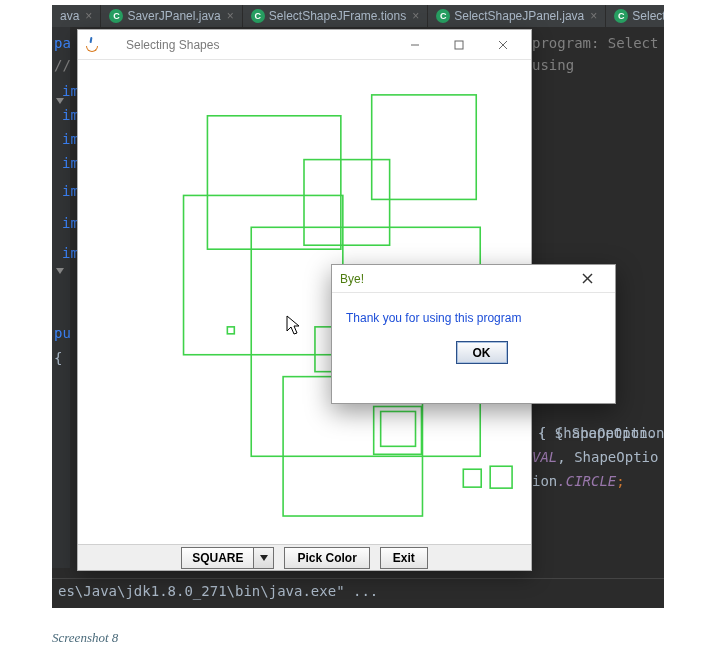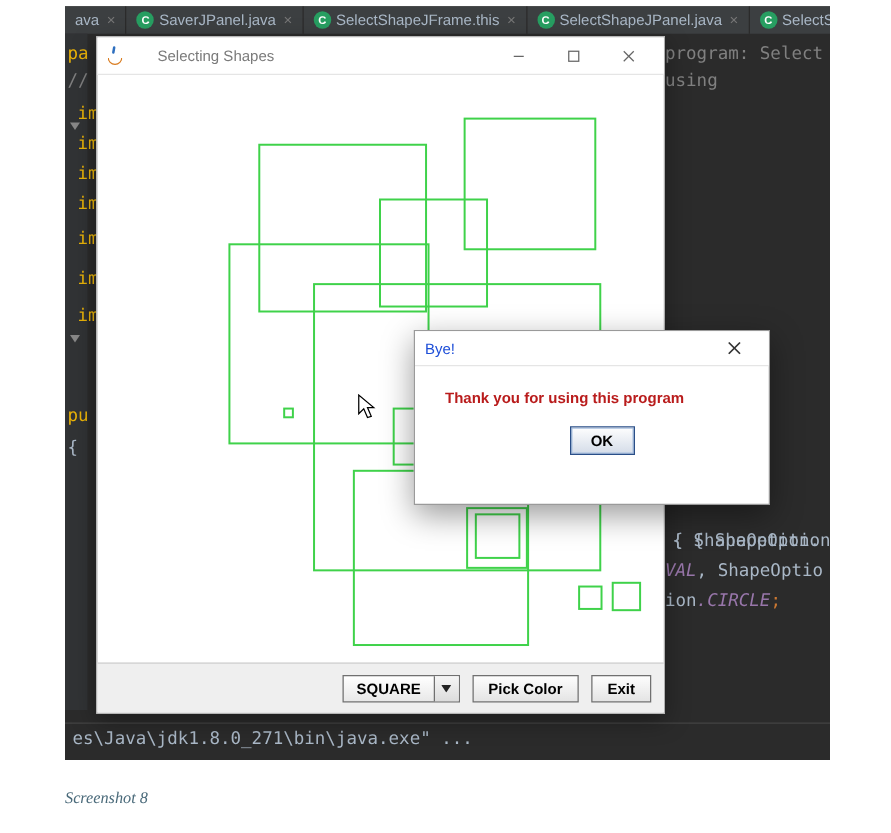--- a/index.html
+++ b/index.html
@@ -51,21 +51,21 @@
   }
   .ide-tab .x { color: #777; margin-left: 2px; }
   
   .code-bg {
     position: absolute;
     font-family: "Consolas", monospace;
     font-size: 14px;
     color: #a9b7c6;
     white-space: pre;
   }
-  .kw { color: #eab308; }
+  .kw { color: #3b82f6; }
   .com { color: #808080; }
   .it { font-style: italic; color: #9876aa;}
   .gutter {
     position: absolute;
     left: 0; top: 22px; width: 18px; bottom: 40px;
     background: #313335;
   }
   .gutter svg { position: absolute; }
   .console {
     position: absolute;
@@ -142,26 +142,26 @@
     position: absolute;
     left: 1px; right: 1px;
     top: 31px;
     bottom: 42px;
     background: #fff;
   }
   .canvas-area svg { width: 100%; height: 100%; }
   .swing-bottom {
     position: absolute;
     left: 0; right: 0; bottom: 0;
-    height: 40px;
+    height: 26px;
     background: #efefef;
     border-top: 1px solid #d0d0d0;
     display: flex;
     align-items: center;
-    justify-content: flex-end;
+    justify-content: center;
     gap: 10px;
     padding: 0 10px;
   }
   .combo {
     display: inline-flex;
     border: 1px solid #707070;
     background: linear-gradient(#fff, #e8e8e8);
     height: 22px;
     font-weight: bold;
     font-size: 12px;
@@ -197,37 +197,36 @@
     background: #ffffff;
     border: 1px solid #9a9a9a;
     box-shadow: 0 8px 24px rgba(0,0,0,0.4);
   }
   .dialog-titlebar {
     height: 28px;
     display: flex;
     align-items: center;
     padding: 0 8px;
     font-size: 12px;
-    color: #1d4ed8;
+    color: #4d7c0f;
     background: #ffffff;
     border-bottom: 1px solid #e5e5e5;
   }
   .dialog-close {
     margin-left: auto;
     width: 40px; height: 26px;
     display: flex; align-items: center; justify-content: center;
     color: #333;
     font-size: 14px;
   }
   .dialog-body {
     padding: 18px 14px 8px 14px;
-    font-weight: bold;
-    font-size: 12px;
-    color: #b91c1c;
-    margin-left: 10px;
+    font-weight: normal;
+    font-size: 12px;
+    color: #1d4ed8;
   }
   .dialog-btnrow {
     display: flex;
     justify-content: center;
     padding: 8px 0 12px 16px;
   }
   .ok-btn {
     border: 1px solid #2a4f88;
     background: linear-gradient(#fefefe,#d4dce8);
     height: 23px;
@@ -264,21 +263,21 @@
       <span>ava</span>
       <span class="x">×</span>
     </div>
     <div class="ide-tab">
       <span class="dot">C</span>
       <span>SaverJPanel.java</span>
       <span class="x">×</span>
     </div>
     <div class="ide-tab">
       <span class="dot">C</span>
-      <span>SelectShapeJFrame.this</span>
+      <span>SelectShapeJFrame.tions</span>
       <span class="x">×</span>
     </div>
     <div class="ide-tab">
       <span class="dot">C</span>
       <span>SelectShapeJPanel.java</span>
       <span class="x">×</span>
     </div>
     <div class="ide-tab">
       <span class="dot">C</span>
       <span>SelectSh</span>

